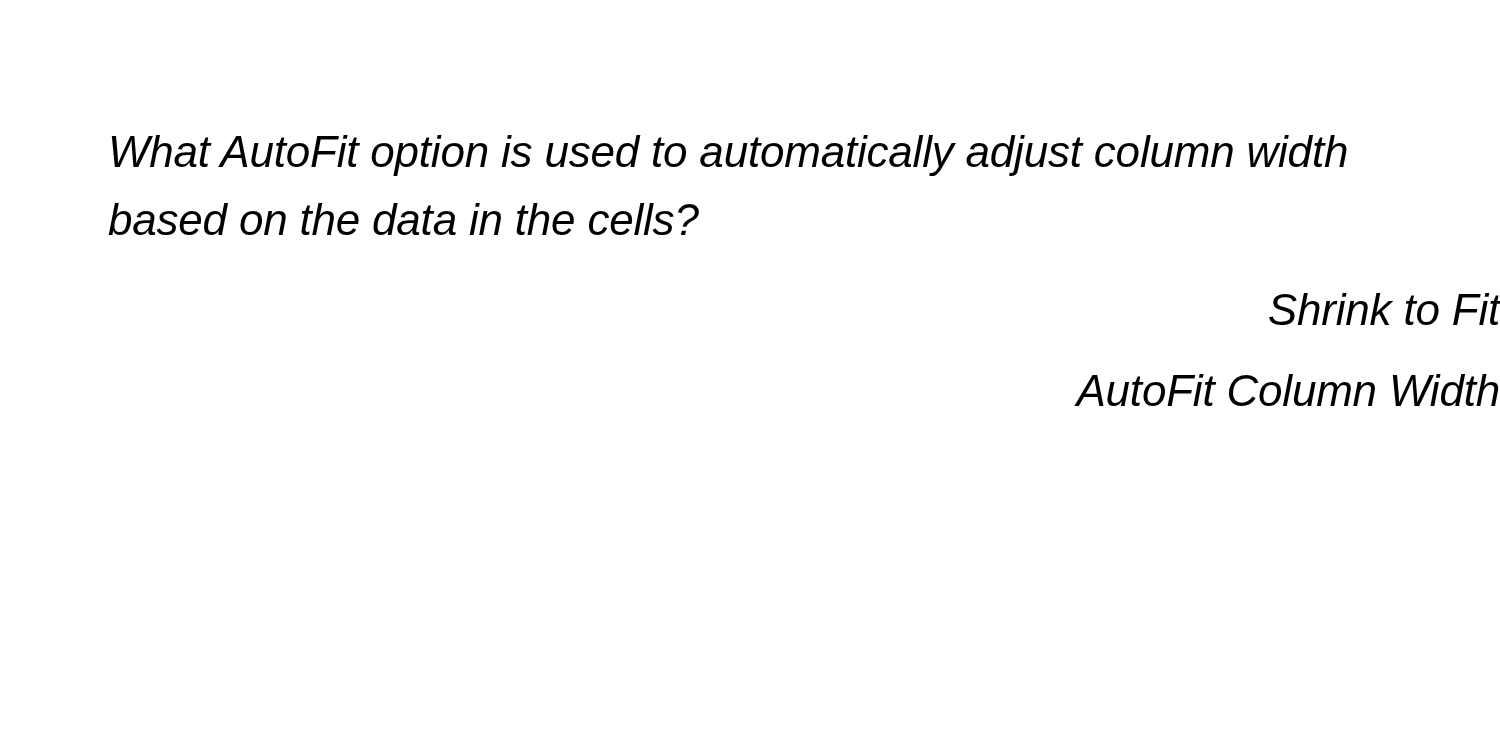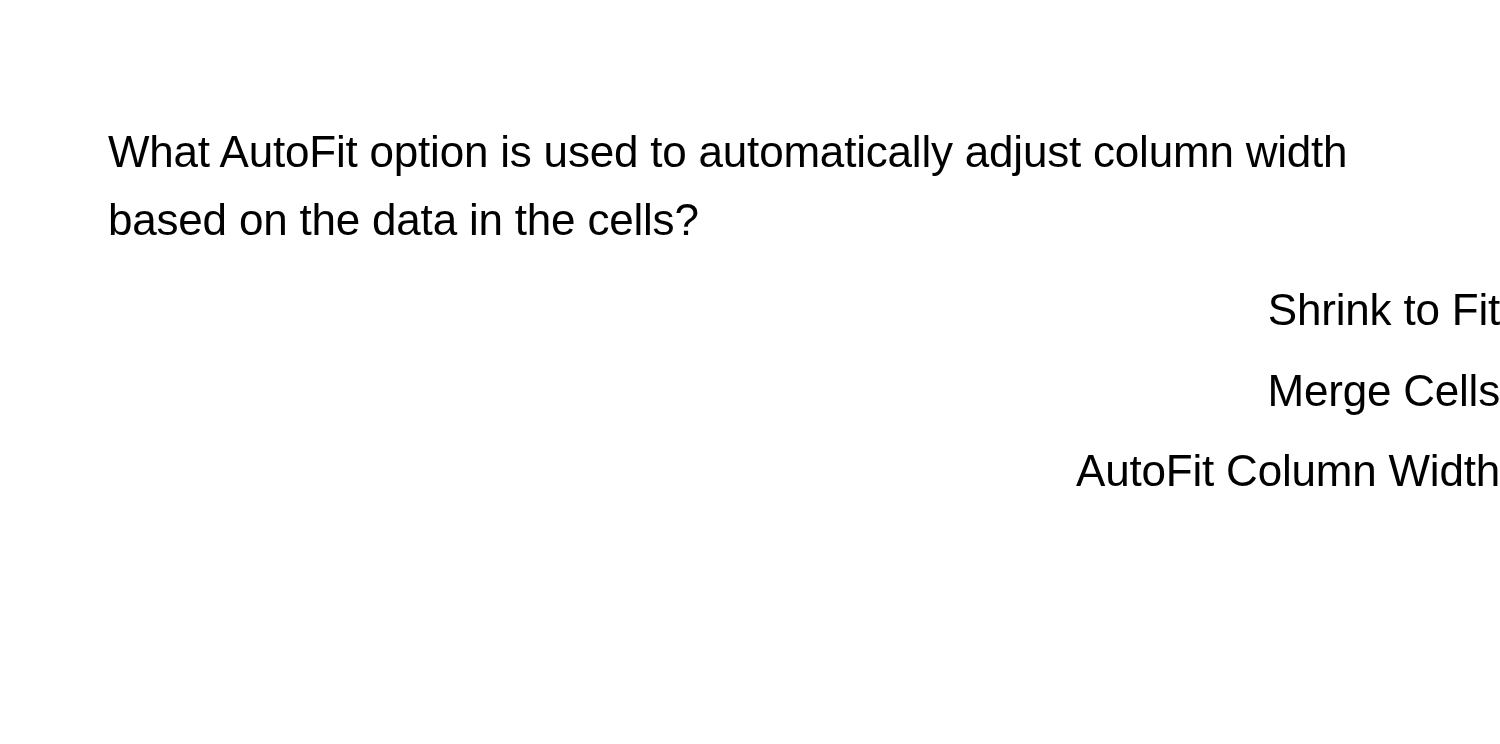--- a/index.html
+++ b/index.html
@@ -1,18 +1,19 @@
 <!DOCTYPE html>
 <html><head>
   <meta charset="utf-8">
   <style>
     * {
       margin: 12px;
       padding: 0;
       box-sizing: border-box;
+      font-style: italic;
     }
     body {
       width: 1500px;
       height: 744px;
       background: #ffffff;
       font-family: -apple-system, BlinkMacSystemFont, "Segoe UI", Helvetica, Arial, sans-serif;
       color: #000000;
       padding-top: 82px;
       padding-left: 72px;
     }
@@ -32,15 +33,14 @@
       line-height: 1.55;
       letter-spacing: -0.2px;
     }
   </style>
 </head>
 <body>
 
 <div class="question">What AutoFit option is used to automatically adjust column width based on the data in the cells?</div>
 <div class="options">
   <div class="option">Shrink to Fit</div>
-  <div class="option">Merge Cells</div>
   <div class="option">AutoFit Column Width</div>
 </div>
 
 </body></html>

